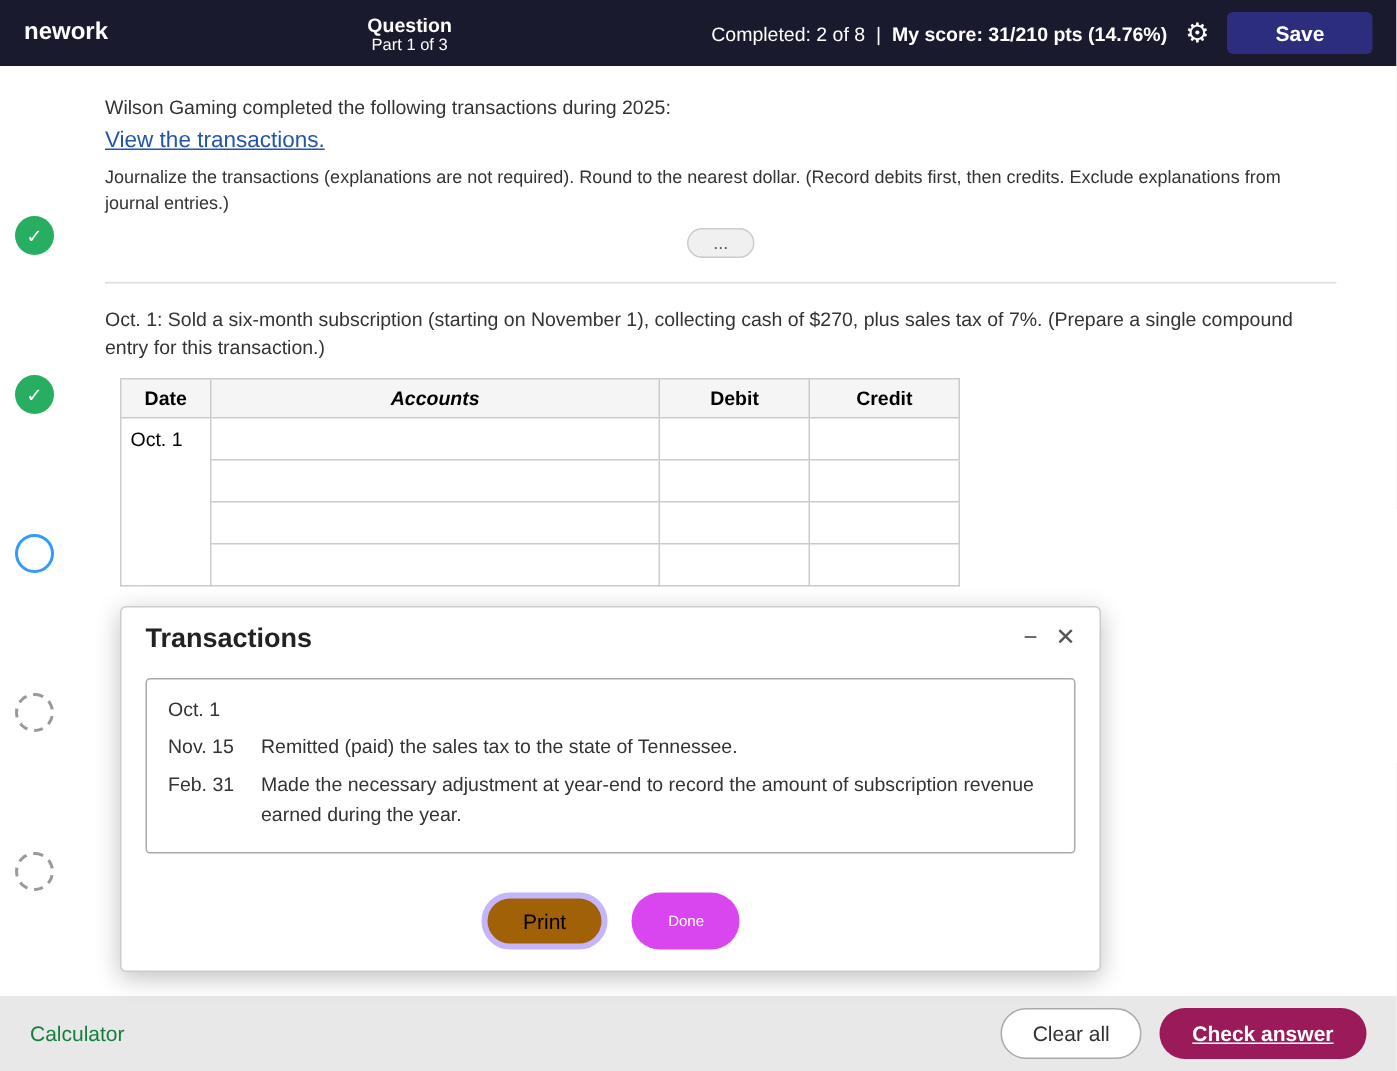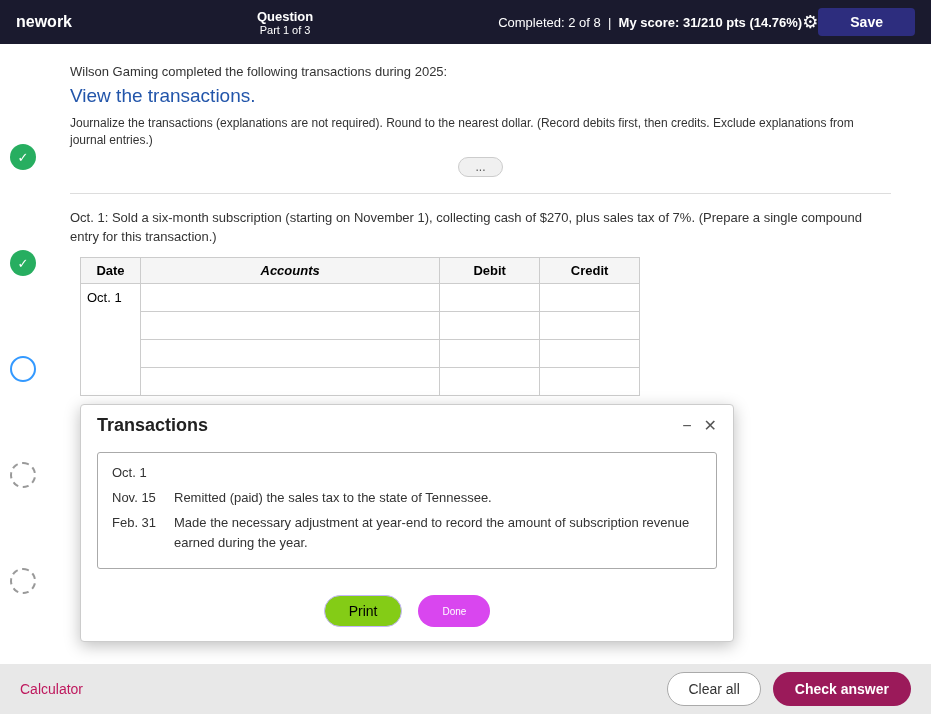--- a/index.html
+++ b/index.html
@@ -33,20 +33,21 @@
     .header-center .question-label {
       font-size: 13px;
       font-weight: bold;
     }
     .header-center .part-label {
       font-size: 11px;
     }
     .header-right {
       display: flex;
       align-items: center;
+      gap: 12px;
     }
     .score-text {
       color: white;
       font-size: 13px;
     }
     .score-text strong { font-weight: bold; }
     .gear-btn {
       background: none;
       border: none;
       cursor: pointer;
@@ -73,21 +74,22 @@
       position: relative;
     }
 
     .question-description {
       font-size: 13px;
       color: #333;
       margin-bottom: 6px;
     }
     .view-transactions-link {
       color: #2255aa;
-      font-size: 19px;
+      font-size: 15px;
+      text-decoration: underline;
       cursor: pointer;
       display: block;
       margin-bottom: 8px;
     }
     .instructions {
       font-size: 12px;
       color: #333;
       line-height: 1.4;
     }
     .expand-btn {
@@ -259,22 +261,22 @@
       color: #333;
     }
 
     .modal-footer {
       display: flex;
       justify-content: center;
       gap: 16px;
       padding: 10px 16px 14px 16px;
     }
     .print-btn {
-      background: #84cc16;
-      border: 1px solid #c4b5fd;
+      background: #a16207;
+      border: 4px solid #c4b5fd;
       border-radius: 20px;
       padding: 7px 24px;
       font-size: 14px;
       cursor: pointer;
     }
     .done-btn {
       background: #d946ef;
       color: white;
       border: none;
       border-radius: 20px;
@@ -292,21 +294,21 @@
       height: 50px;
       background: #e8e8e8;
       display: flex;
       align-items: center;
       justify-content: space-between;
       padding: 0 20px;
     }
     .calculator-btn {
       background: none;
       border: none;
-      color: #be185d;
+      color: #15803d;
       font-size: 14px;
       cursor: pointer;
     }
     .bottom-right {
       display: flex;
       gap: 12px;
     }
     .clear-all-btn {
       background: white;
       border: 1px solid #aaa;
@@ -318,20 +320,21 @@
     }
     .check-answer-btn {
       background: #9b1a5a;
       color: white;
       border: none;
       border-radius: 20px;
       padding: 8px 22px;
       font-size: 14px;
       font-weight: bold;
       cursor: pointer;
+      text-decoration: underline;
     }
   </style>
 </head>
 <body>
 
 <div class="header">
   <div class="header-left">nework</div>
   <div class="header-center">
     <div class="question-label">Question</div>
     <div class="part-label">Part 1 of 3</div>

